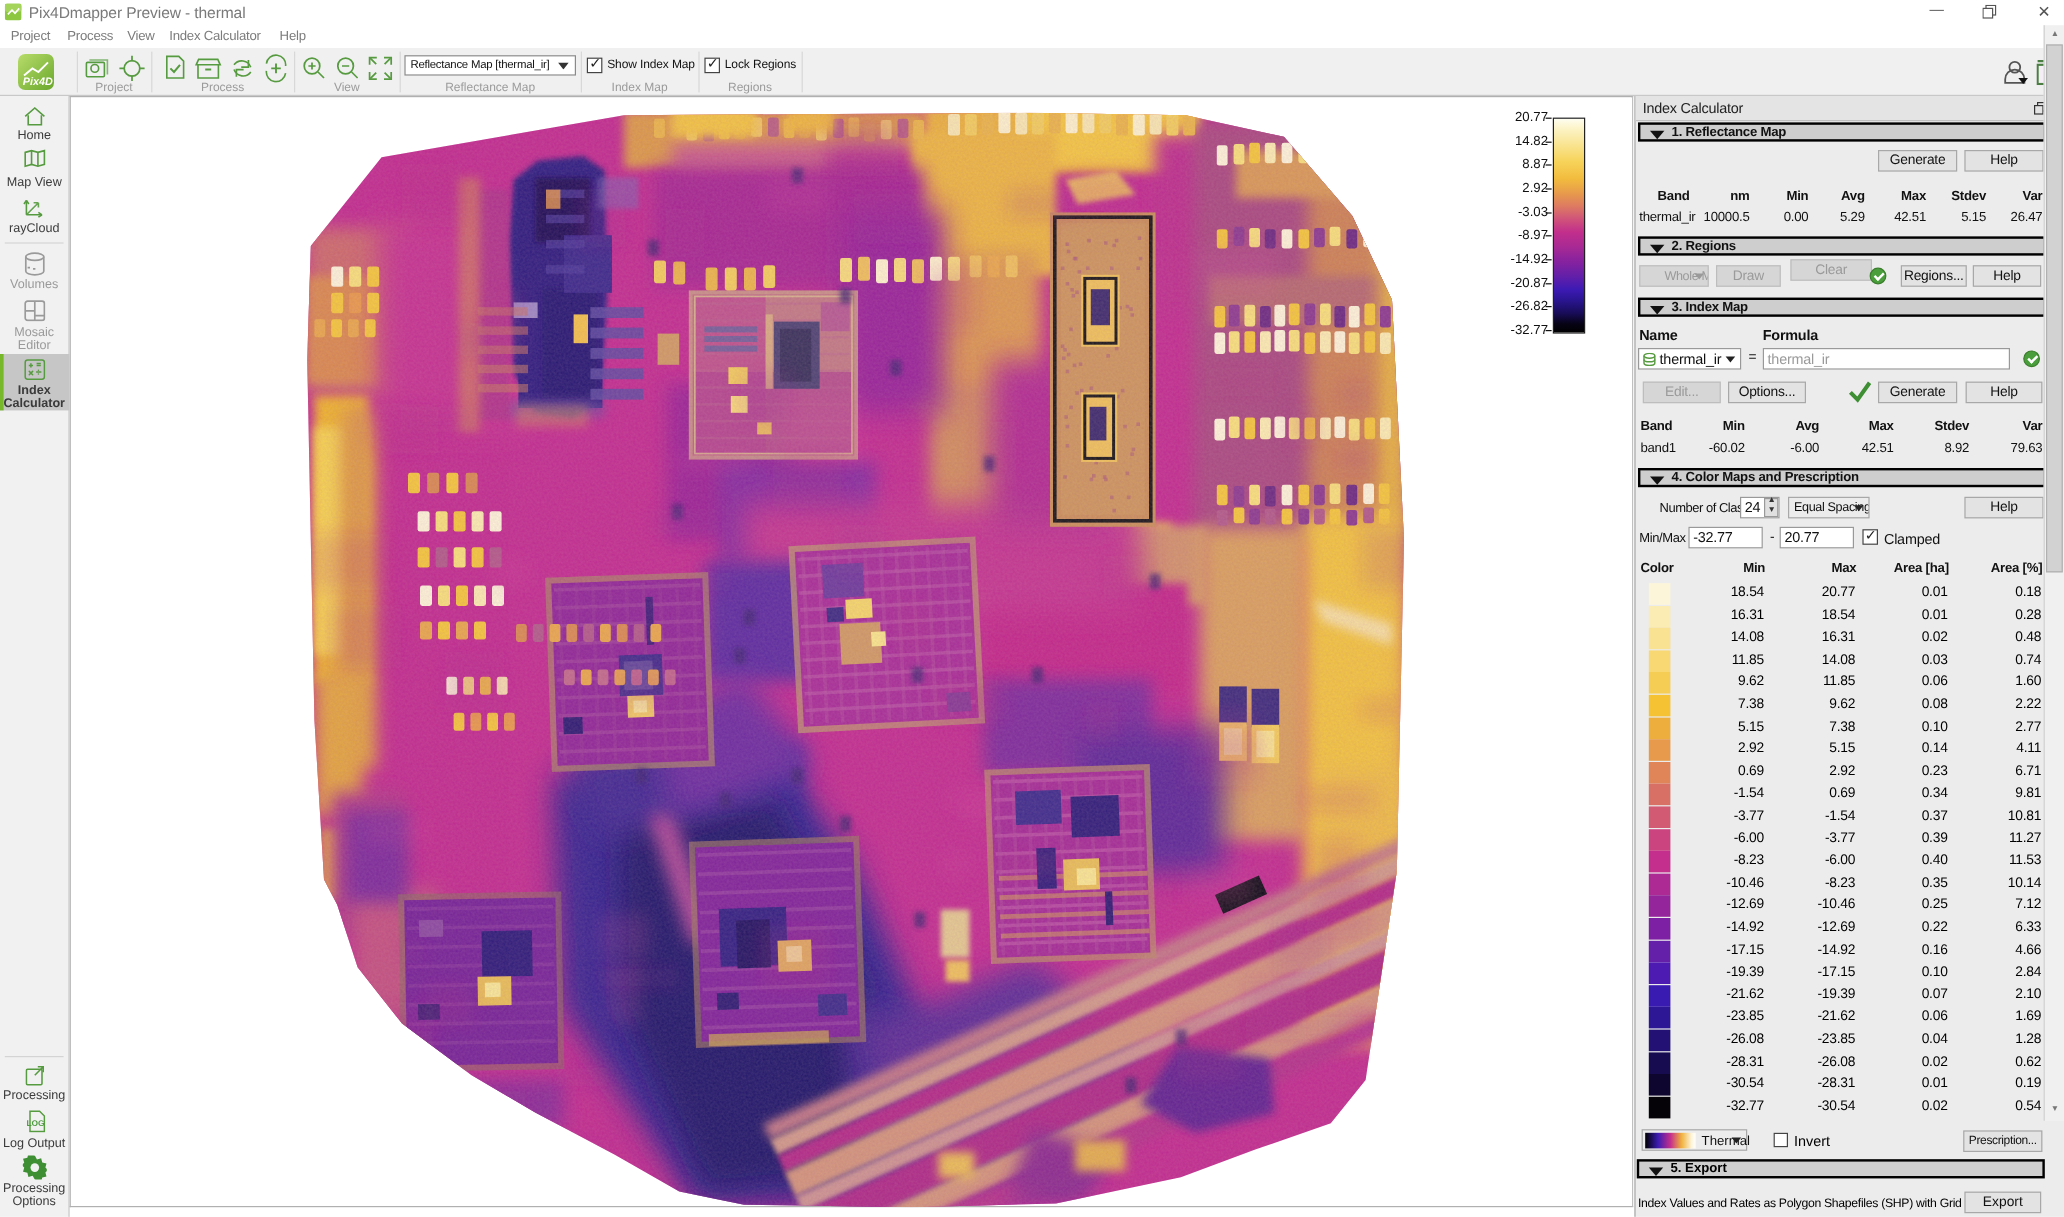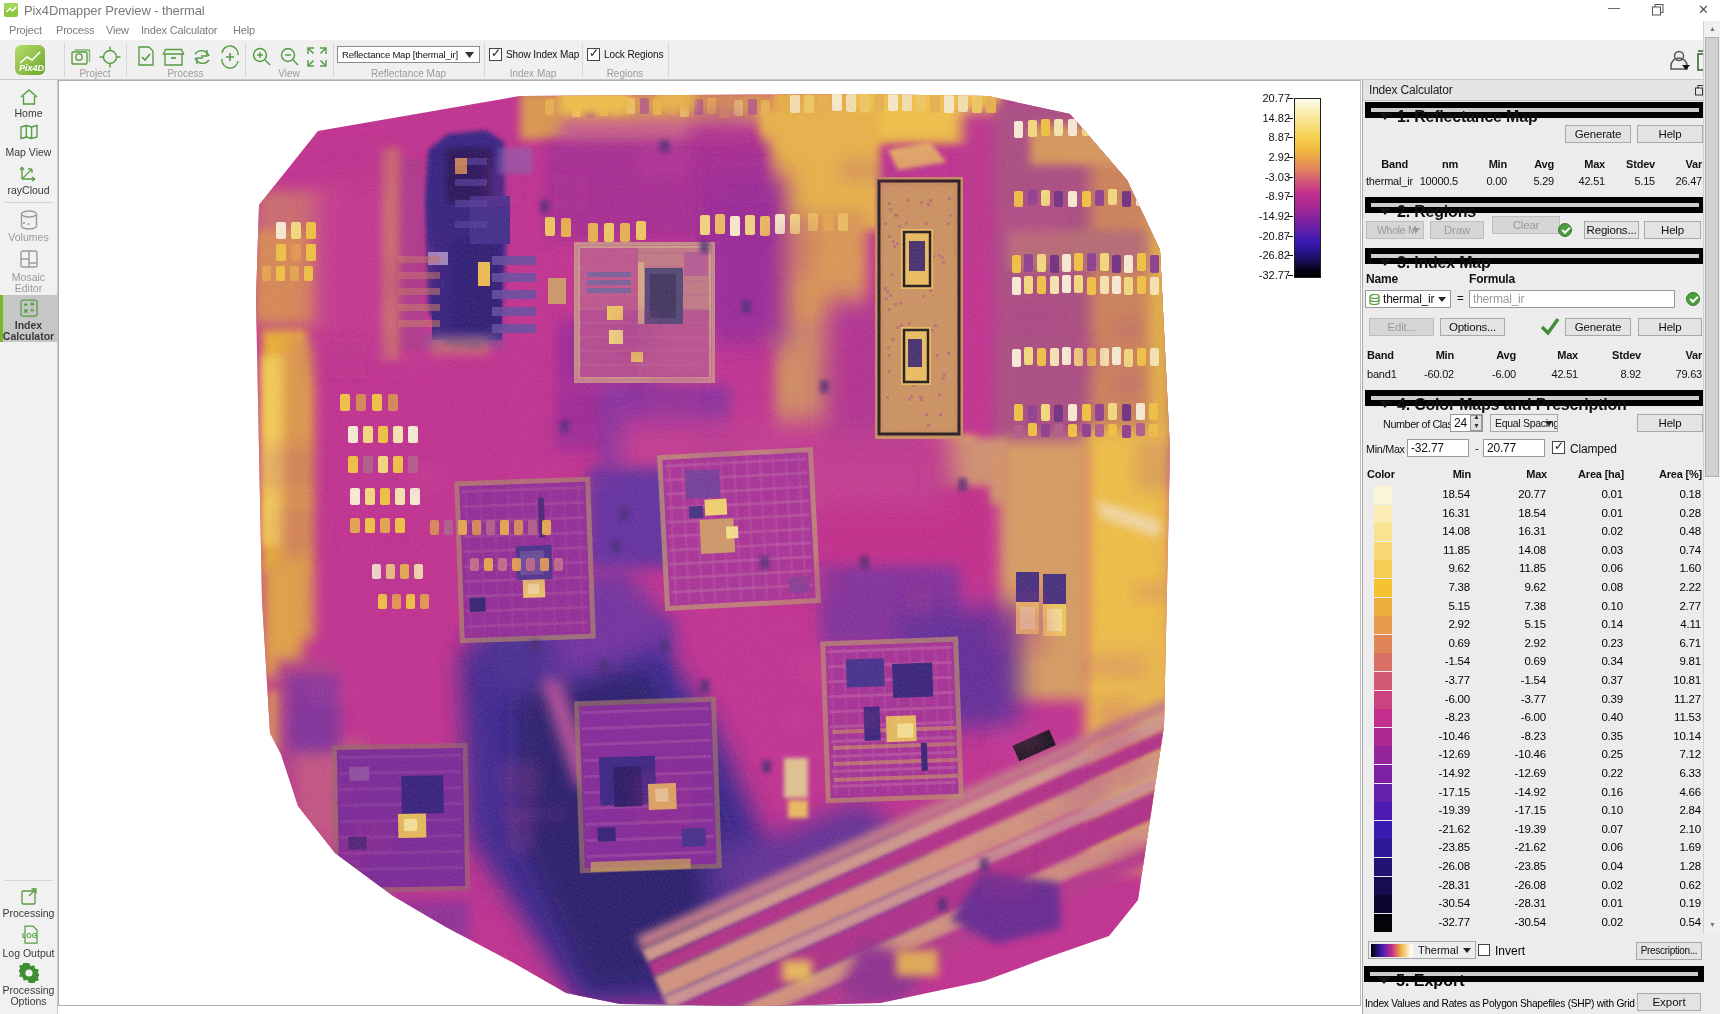--- a/index.html
+++ b/index.html
@@ -28,21 +28,21 @@
 #canvas { position:absolute; left:58px; top:80px; width:1303px; height:926px; background:#fff; border:1px solid #b0b0b0; border-right:1px solid #c0c0c0; }
 
 #legendbar { position:absolute; left:1294px; top:98px; width:27px; height:180px; border:1px solid #222;
   background:linear-gradient(to bottom,#fefdf0 0%,#fcf3c4 5%,#f9e492 12%,#f7d35a 20%,#f2bc3e 28%,#e79a4c 35%,#dd7a62 41%,#d0537a 47%,#c22f8c 53%,#a82994 60%,#86229f 67%,#611fa9 74%,#3c1ab4 80%,#2a1590 85%,#180c58 91%,#070315 96%,#000000 100%); }
 .ltick { position:absolute; font-size:11px; color:#111; right:430px; }
 .ltickline { position:absolute; width:5px; height:1px; background:#111; left:1288px; }
 
 #panel { position:absolute; left:1362px; top:80px; width:358px; height:934px; background:#ececec; border-left:1px solid #a8a8a8; font-size:11.5px; color:#111; letter-spacing:-0.2px; }
 #ptitle { position:absolute; left:0; top:0; width:358px; height:21px; background:#e4e4e4; border-bottom:1px solid #c0c0c0; }
 #ptitle span { position:absolute; left:6px; top:3px; font-size:12px; color:#222; }
-.shead { position:absolute; left:2px; width:340px; height:16px; background:#cecece; border:6px solid #000000; font-weight:bold; font-size:16px; }
+.shead { position:absolute; left:2px; width:340px; height:16px; background:#cecece; border:2px solid #000000; font-weight:bold; font-size:11px; }
 .shead .tri { position:absolute; left:8px; top:5px; width:0; height:0; border-left:6px solid transparent; border-right:6px solid transparent; border-top:7px solid #111; }
 .shead .ht { position:absolute; left:26px; top:0px; }
 .btn { position:absolute; height:18px; background:#e3e3e3; border:1px solid #a8a8a8; font-size:11.5px; color:#111; text-align:center; line-height:16px; white-space:nowrap; overflow:hidden; }
 .btn.dis { background:#d6d6d6; color:#9a9a9a; border-color:#bdbdbd; }
 .gcheck { position:absolute; width:14px; height:14px; border-radius:50%; background:#4a9e3c; border:1px solid #3a7e2c; }
 .gcheck:after { content:""; position:absolute; left:3px; top:3px; width:6px; height:3px; border-left:2px solid #fff; border-bottom:2px solid #fff; transform:rotate(-45deg); }
 .tbl { position:absolute; font-size:11px; letter-spacing:-0.2px; }
 .tbl b { font-weight:bold; }
 .fld { position:absolute; background:#fff; border:1px solid #999; height:18px; font-size:12px; padding:1px 3px; color:#111; }
 .crow { position:absolute; left:0; width:340px; height:19px; font-size:11.5px; letter-spacing:-0.2px; }
@@ -926,21 +926,21 @@
       <span style="position:absolute;right:149px">5.29</span>
       <span style="position:absolute;right:98px">42.51</span>
       <span style="position:absolute;right:48px">5.15</span>
       <span style="position:absolute;right:1px">26.47</span>
   </div>
 
   <div class="shead" style="top:117px">
       <span class="tri"></span>
       <span class="ht">2. Regions</span>
     </div>
-  <div class="btn dis" style="left:3px;top:141px;width:58px;text-align:left;padding-left:10px;font-size:10.5px;letter-spacing:-0.3px">Whole M<span style="position:absolute;right:3px;top:6px;width:0;height:0;border-left:4px solid transparent;border-right:4px solid transparent;border-top:5px solid #9a9a9a"></span></div>
+  <div class="btn dis" style="left:3px;top:141px;width:58px;text-align:left;padding-left:20px;font-size:10.5px;letter-spacing:-0.3px">Whole M<span style="position:absolute;right:3px;top:6px;width:0;height:0;border-left:4px solid transparent;border-right:4px solid transparent;border-top:5px solid #9a9a9a"></span></div>
   <div class="btn dis" style="left:67px;top:141px;width:54px">Draw</div>
   <div class="btn dis" style="left:129px;top:136px;width:68px">Clear</div>
   <div class="gcheck" style="left:195px;top:143px"></div>
   <div class="btn" style="left:221px;top:141px;width:55px">Regions...</div>
   <div class="btn" style="left:281px;top:141px;width:57px">Help</div>
 
   <div class="shead" style="top:168px">
       <span class="tri"></span>
       <span class="ht">3. Index Map</span>
     </div>
@@ -1173,21 +1173,21 @@
 <div class="crow" style="top:913.8000000000005px">
       <span class="sw" style="background:#050208"></span>
       <span class="c1">-32.77</span>
       <span class="c2">-30.54</span>
       <span class="c3">0.02</span>
       <span class="c4">0.54</span>
     </div>
 </div>
 <div class="abs" style="left:1362px;top:80px;width:358px;height:934px;pointer-events:none">
 
-  <div class="fld" style="left:6px;top:861px;width:108px;background:#ececec;border-color:#a8a8a8">
+  <div class="fld" style="left:6px;top:861px;width:88px;background:#ececec;border-color:#a8a8a8">
     <span class="abs" style="left:2px;top:2px;width:42px;height:13px;background:linear-gradient(to right,#000,#3a1bb2 25%,#c42e8c 50%,#f0b13c 72%,#fdf5da 92%,#fff)"></span>
     <span style="margin-left:46px;font-size:11px">Thermal</span>
     <span style="position:absolute;right:4px;top:6px;width:0;height:0;border-left:4px solid transparent;border-right:4px solid transparent;border-top:5px solid #222"></span>
   </div>
   <div class="abs" style="left:116px;top:864px;width:12px;height:12px;border:1px solid #444;background:#fff"></div>
   <span class="abs" style="left:133px;top:864px;font-size:12px">Invert</span>
   <div class="btn" style="left:274px;top:862px;width:66px;font-size:10px;letter-spacing:-0.3px">Prescription...</div>
   <div class="shead" style="top:886px">
       <span class="tri"></span>
       <span class="ht">5. Export</span>

